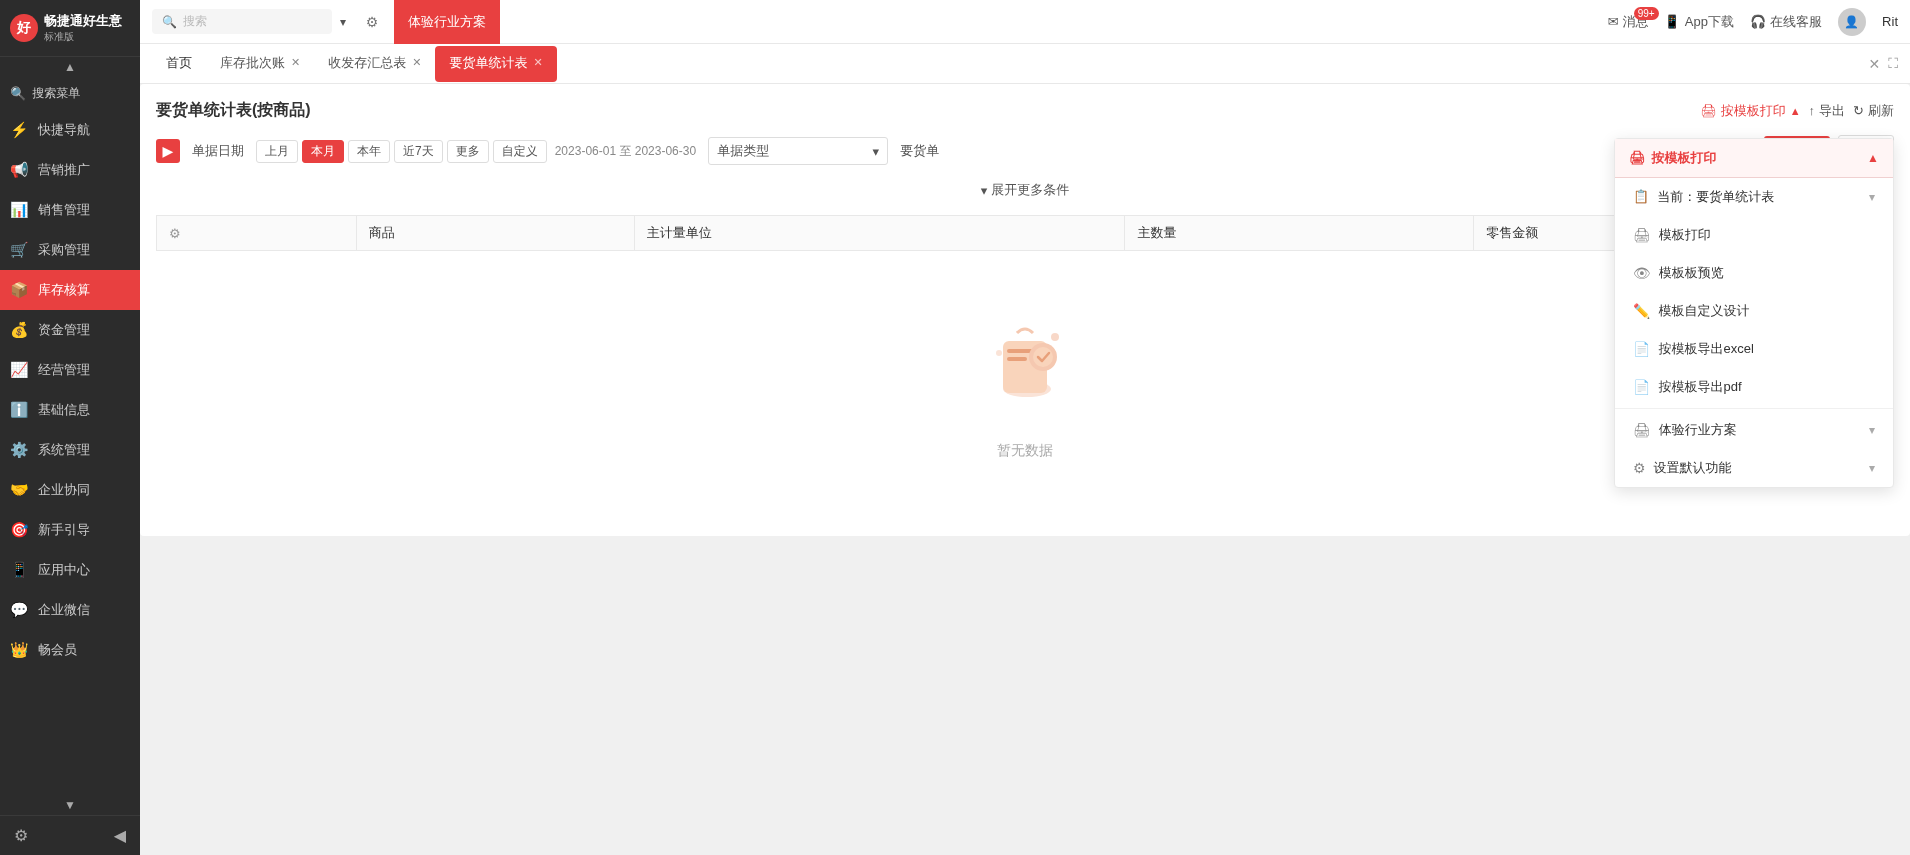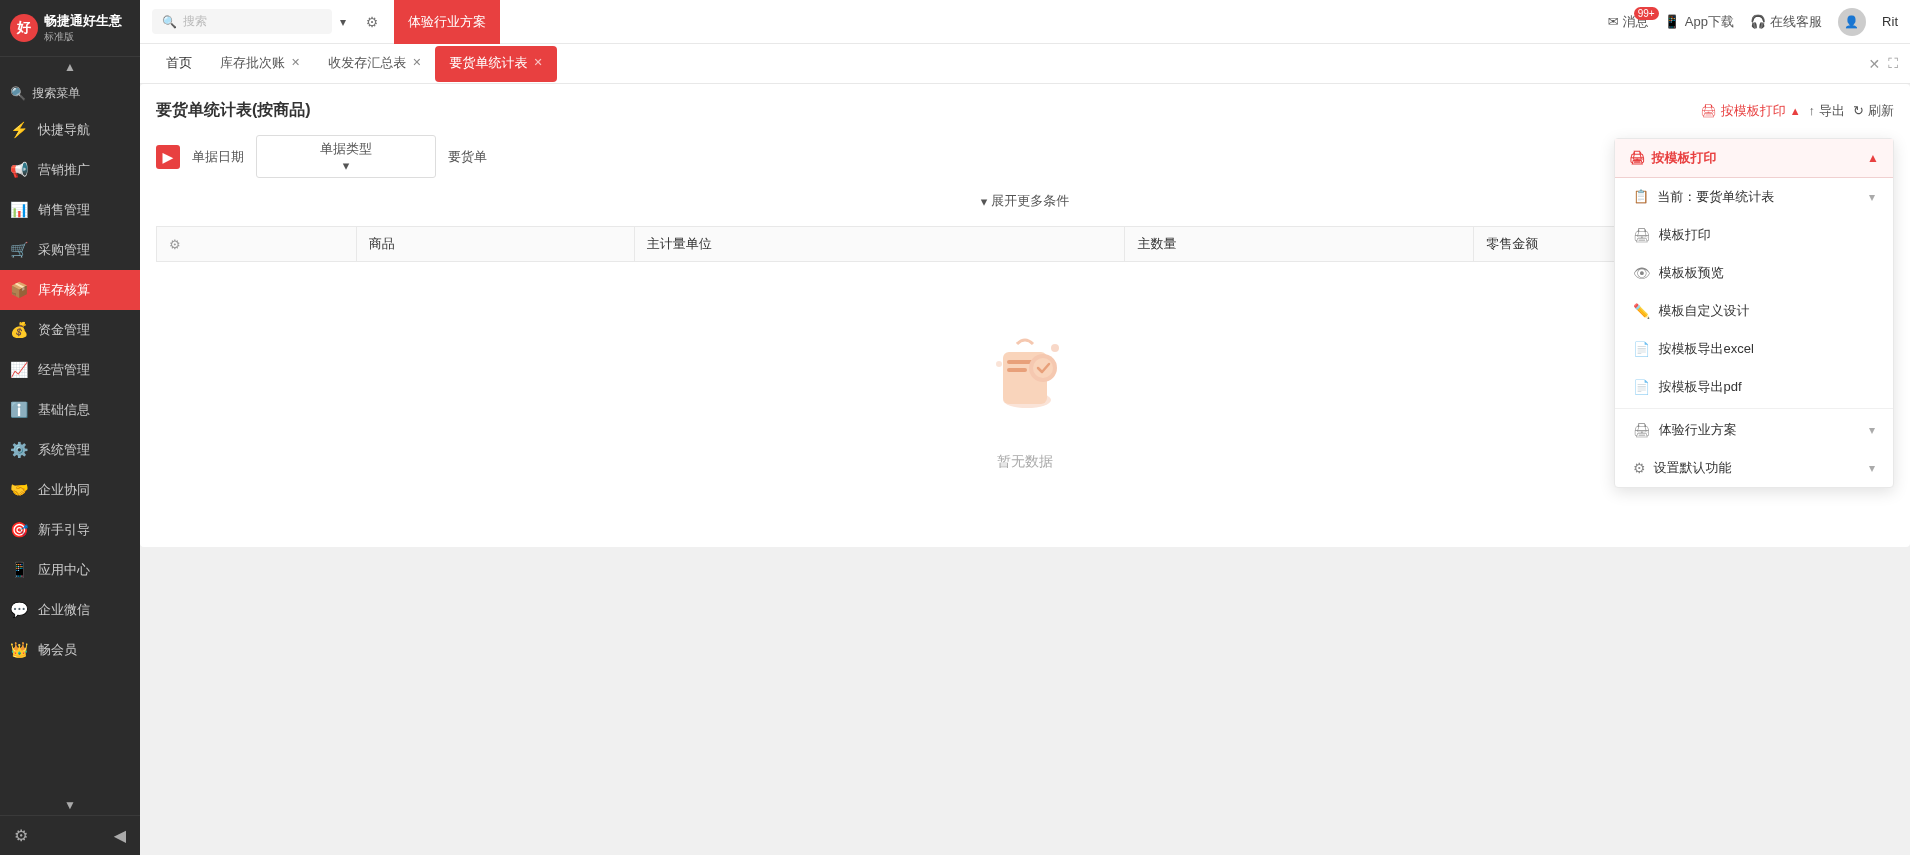--- a/index.html
+++ b/index.html
@@ -230,21 +230,21 @@
     .date-range { font-size: 12px; color: #888; margin-left: 4px; }
 
     .filter-type-select {
       display: flex; align-items: center;
       border: 1px solid #ddd; border-radius: 3px;
       padding: 4px 8px;
       min-width: 180px;
       background: #fff;
       cursor: pointer;
       justify-content: space-between;
-      font-size: 13px; color: #555; flex-direction: column;
+      font-size: 13px; color: #555;
     }
 
     .expand-more-btn {
       display: flex; align-items: center; gap: 4px;
       font-size: 13px; color: #555; cursor: pointer;
       background: none; border: none;
       padding: 4px 12px;
       border-radius: 3px;
     }
 
@@ -552,20 +552,29 @@
               </div>
               <span class="arrow">▾</span>
             </div>
           </div>
         </div>
       </div>
 
       <div class="filter-row">
         <div class="filter-expand-icon">▶</div>
         <span class="filter-label">单据日期</span>
+        <div class="date-options">
+          <button class="date-btn">上月</button>
+          <button class="date-btn active">本月</button>
+          <button class="date-btn">本年</button>
+          <button class="date-btn">近7天</button>
+          <button class="date-btn">更多</button>
+          <button class="date-btn">自定义</button>
+          <span class="date-range">2023-06-01 至 2023-06-30</span>
+        </div>
 
         <div class="filter-type-select">
           <span>单据类型</span>
           <span>▾</span>
         </div>
 
         <span class="filter-label">要货单</span>
 
         <div class="filter-right">
           <button class="more-options-btn">···</button>

